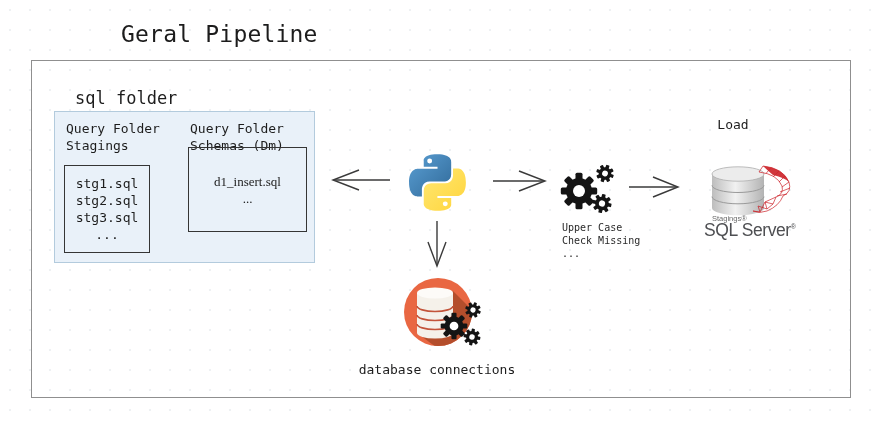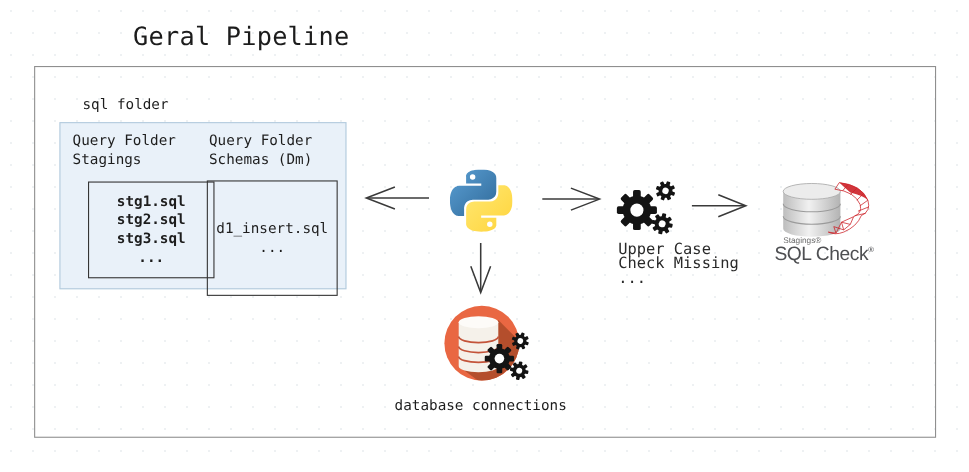--- a/index.html
+++ b/index.html
@@ -5,34 +5,34 @@
   html,body{margin:0;padding:0;background:#fff;}
   #canvas{
     position:relative;width:881px;height:429px;background:#fff;overflow:hidden;
     font-family:"DejaVu Sans Mono","Liberation Mono",monospace;color:#1d1d1d;
     background-image:radial-gradient(circle,#eef1f3 0.8px,transparent 1px);
     background-size:20px 20px;
   }
   .abs{position:absolute;}
   .title{left:121px;top:21px;font-size:23px;letter-spacing:0.2px;color:#1c1c1c;}
   .outer-box{left:31px;top:60px;width:818px;height:336px;border:1.5px solid #8f8f8f;background:transparent;}
-  .sql-folder-label{left:75px;top:88px;font-size:13px;}
+  .sql-folder-label{left:75px;top:88px;font-size:17px;}
   .blue-box{left:54px;top:111px;width:261px;height:152px;background:#e9f1f9;border:1px solid #b3cbdd;box-sizing:border-box;}
   .qf-title{font-size:13px;line-height:17px;white-space:pre-line;}
   .qf-title.stagings{left:66px;top:120px;}
   .qf-title.schemas{left:190px;top:120px;}
   .file-box{border:1.4px solid #353535;box-sizing:border-box;display:flex;flex-direction:column;
     justify-content:center;align-items:center;font-size:13px;line-height:17px;background:transparent;}
-  .file-box.stagings{left:80px;top:165px;width:115px;height:88px;font-weight:bold;}
-  .file-box.schemas{left:188px;top:164px;width:119px;height:105px;}
+  .file-box.stagings{left:64px;top:165px;width:86px;height:88px;}
+  .file-box.schemas{left:188px;top:147px;width:119px;height:85px;font-family:Liberation Serif, serif;}
   .stage-label{font-size:13px;width:108px;text-align:center;}
   .stage-label.extract{left:383px;top:112px;}
   .stage-label.transform{left:533px;top:115px;}
   .stage-label.load{left:679px;top:117px;}
-  .ops-text{left:562px;top:221px;font-size:14px;line-height:13px;color:#2a2a2a;}
+  .ops-text{left:562px;top:221px;font-size:10px;line-height:13px;color:#2a2a2a;}
   .ops-line{white-space:pre;}
   .db-label{left:337px;top:362px;width:200px;text-align:center;font-size:13px;}
   .ms-small{left:712px;top:214px;font-size:7.5px;color:#6a6a6a;font-family:"Liberation Sans",sans-serif;}
   .sqlserver-text{left:704px;top:220px;font-size:17.5px;color:#4e4f52;font-family:"Liberation Sans",sans-serif;letter-spacing:-0.4px;}
   .sqlserver-text sup{font-size:7px;}
   svg{display:block;}
 </style>
 </head>
 <body>
 
@@ -116,38 +116,39 @@
     <use href="#gear" transform="translate(22,30) scale(13)"></use>
     <use href="#gear" transform="translate(48,12.5) scale(6.3) rotate(20)"></use>
     <use href="#gear" transform="translate(45,42.5) scale(6.8) rotate(12)"></use>
   </svg>
   <div class="abs ops-text">
     <div class="ops-line">Upper Case</div>
     <div class="ops-line">Check Missing</div>
     <div class="ops-line">...</div>
   </div>
 
+  <div class="abs stage-label load">Load</div>
   <svg class="abs" style="left:703px;top:164px" width="100" height="54" viewBox="0 0 100 54">
 
     <path d="M9,10 V44 A26,7.2 0 0 0 61,44 V10" fill="url(#cylgray)"></path>
     <ellipse cx="35" cy="10" rx="26" ry="7.2" fill="#ececec" stroke="#adadad" stroke-width="0.8"></ellipse>
     <path d="M9,21.3 A26,7.2 0 0 0 61,21.3" fill="none" stroke="#9a9a9a" stroke-width="1"></path>
     <path d="M9,32.6 A26,7.2 0 0 0 61,32.6" fill="none" stroke="#9a9a9a" stroke-width="1"></path>
 
     <g stroke="#cc2027" stroke-width="0.7" fill="none">
       <path d="M60,2 Q80,4 86,18 Q89,28 80,32"></path>
       <path d="M56,8 Q74,10 79,22 Q81,30 73,33"></path>
       <path d="M60,2 L56,8 M68,3.5 L63,9.5 M76,7 L70,13 M82,12 L76,18 M86,18 L79,23 M87,24 L77,28 M84,30 L74,32"></path>
       <path d="M80,32 Q76,42 64,47 Q56,50 50,47"></path>
       <path d="M73,33 L70,40 L62,38 L64,45 L55,42 L57,48 L50,47 M73,33 L62,38 M70,40 L64,45 M62,38 L57,48"></path>
     </g>
     <path d="M60,2 Q80,4 86,18 Q82,14 70,11 Q64,6 60,2 Z" fill="#cc2027" opacity="0.9"></path>
   </svg>
   <div class="abs ms-small">Stagings®</div>
-  <div class="abs sqlserver-text"><span>SQL Check</span><sup>®</sup></div>
+  <div class="abs sqlserver-text"><span>SQL Server</span><sup>®</sup></div>
 
   <svg class="abs" style="left:402px;top:273px" width="90" height="82" viewBox="0 0 90 82">
     <defs>
       <clipPath id="dbclip">
           <circle cx="36" cy="39" r="34"></circle>
         </clipPath>
     </defs>
     <circle cx="36" cy="39" r="34" fill="#E96742"></circle>
     <polygon points="15,60 51,18 78,45 42,80" fill="#B44E2C" clip-path="url(#dbclip)"></polygon>
     <path d="M15,20 V60 A18,5.5 0 0 0 51,60 V20" fill="#f5f1ea" clip-path="url(#dbclip)"></path>

